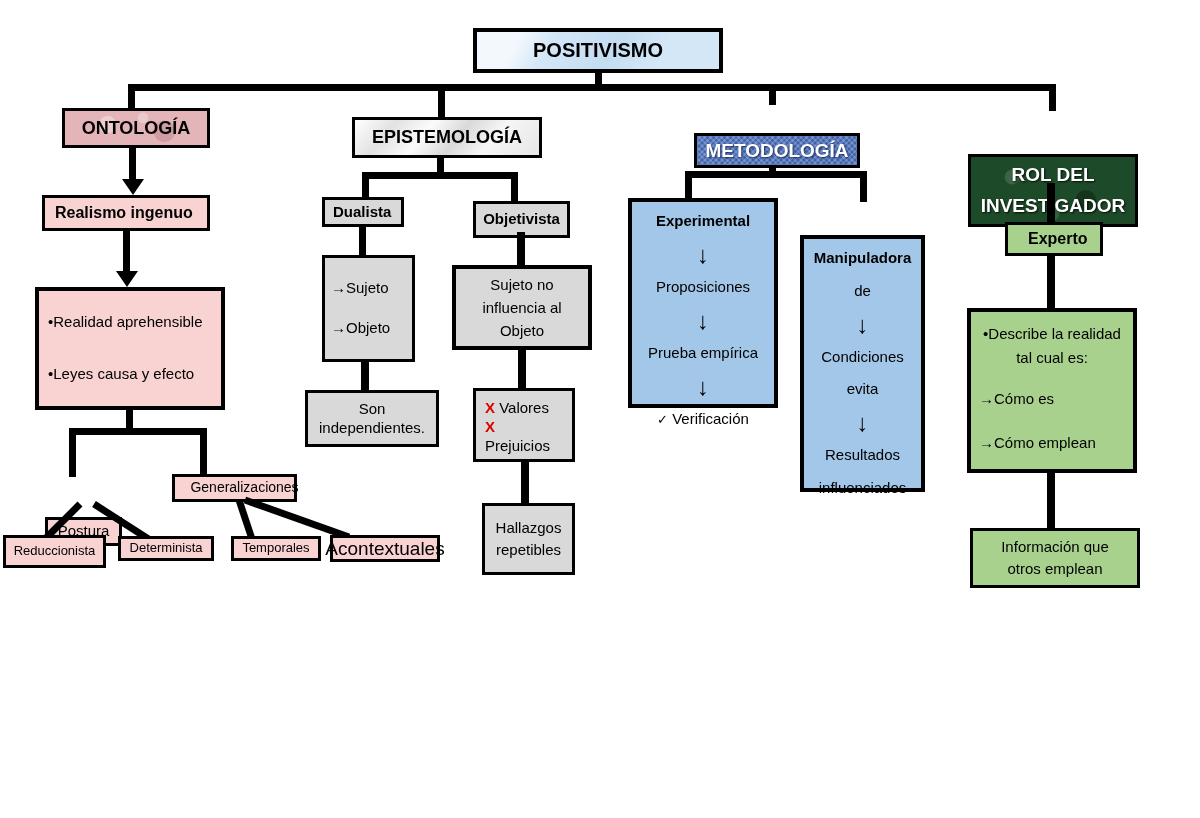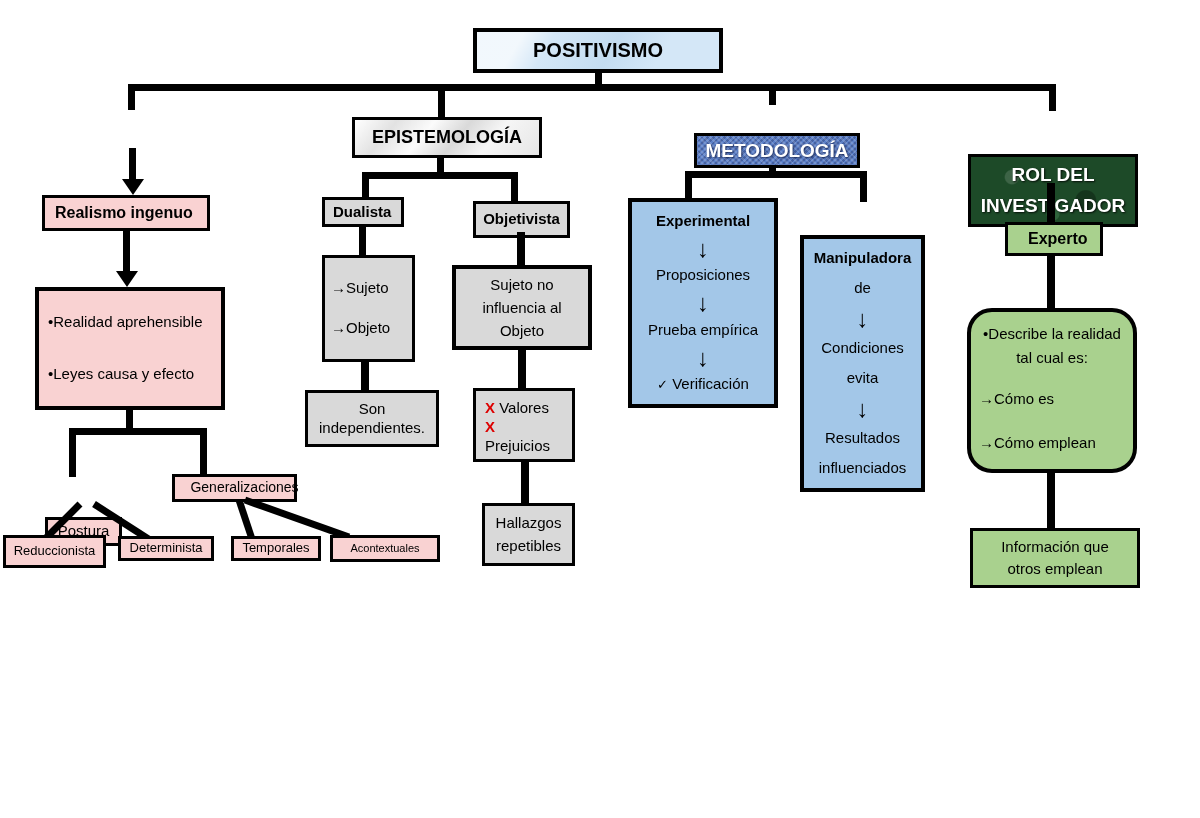--- a/index.html
+++ b/index.html
@@ -19,21 +19,21 @@
                      radial-gradient(circle at 55% 20%, rgba(255,255,255,.3) 0 6%, transparent 7%);}
   .pink{background:#f9d2d2;}
   .gray{background:#d9d9d9;}
   .marble{background:#f4f4f4;
     background-image:linear-gradient(130deg, #ffffff 0%, #e2e2e2 20%, #fbfbfb 38%, #d9d9d9 55%, #f6f6f6 72%, #e6e6e6 100%);}
   .lblue{background:#d4e7f7;
     background-image:linear-gradient(120deg, rgba(255,255,255,.7) 0 18%, transparent 30%, rgba(180,210,235,.5) 55%, transparent 75%);}
   .bluehdr{background:#5b7fc7;color:#fff;text-shadow:1px 1px 2px rgba(10,20,60,.75);
     background-image:repeating-linear-gradient(45deg, rgba(255,255,255,.16) 0 2px, transparent 2px 4px),
                      repeating-linear-gradient(-45deg, rgba(10,20,70,.28) 0 2px, transparent 2px 4px);}
-  .blue{background:#a3c7e8;}
+  .blue{background:#a3c7e8;gap:14px;}
   .greenhdr{background:#1d4a28;color:#fff;text-shadow:1px 1px 2px rgba(0,0,0,.8);
     background-image:radial-gradient(circle at 25% 30%, rgba(255,255,255,.14) 0 5%, transparent 6%),
                      radial-gradient(circle at 70% 65%, rgba(0,0,0,.3) 0 8%, transparent 9%),
                      radial-gradient(circle at 50% 85%, rgba(120,200,140,.2) 0 6%, transparent 7%);margin-top:44px;}
   .green{background:#a9d18e;}
   .arrowhead{position:absolute;width:0;height:0;
        border-left:11px solid transparent;border-right:11px solid transparent;
        border-top:16px solid #000;}
   .darr{font-weight:bold;font-size:24px;line-height:.8;}
   .rarr{font-weight:bold;}
@@ -50,20 +50,23 @@
   <div class="ln" style="left:128px;top:84px;width:928px;height:7px;"></div>
   <div class="ln" style="left:128px;top:84px;width:7px;height:26px;"></div>
   <div class="ln" style="left:438px;top:84px;width:7px;height:34px;"></div>
   <div class="ln" style="left:769px;top:84px;width:7px;height:21px;"></div>
   <div class="ln" style="left:1049px;top:84px;width:7px;height:27px;"></div>
 
   <div class="box b4 lblue bold" style="left:473px;top:28px;width:250px;height:45px;font-size:20px;">
     <span>POSITIVISMO</span>
   </div>
 
+  <div class="box pinkhdr bold" style="left:62px;top:108px;width:148px;height:40px;font-size:18px;">
+    <span>ONTOLOGÍA</span>
+  </div>
 
   <div class="ln" style="left:129px;top:148px;width:7px;height:32px;"></div>
   <div class="arrowhead" style="left:122px;top:179px;"></div>
 
   <div class="box pink bold left" style="left:42px;top:195px;width:168px;height:36px;font-size:16px;padding-left:10px;">
     <span>Realismo ingenuo</span>
   </div>
 
   <div class="ln" style="left:123px;top:231px;width:7px;height:41px;"></div>
   <div class="arrowhead" style="left:116px;top:271px;"></div>
@@ -94,21 +97,21 @@
 
   <div class="box pink" style="left:3px;top:535px;width:103px;height:33px;font-size:13px;">
     <span>Reduccionista</span>
   </div>
   <div class="box pink" style="left:118px;top:536px;width:96px;height:25px;font-size:13px;">
     <span>Determinista</span>
   </div>
   <div class="box pink" style="left:231px;top:536px;width:90px;height:25px;font-size:13px;">
     <span>Temporales</span>
   </div>
-  <div class="box pink" style="left:330px;top:535px;width:110px;height:27px;font-size:11px;">
+  <div class="box pink" style="left:330px;top:535px;width:110px;height:27px;font-size:19px;">
     <span>Acontextuales</span>
   </div>
 
   <div class="box marble bold" style="left:352px;top:117px;width:190px;height:41px;font-size:18px;">
     <span>EPISTEMOLOGÍA</span>
   </div>
 
   <div class="ln" style="left:437px;top:158px;width:7px;height:16px;"></div>
   <div class="ln" style="left:362px;top:172px;width:156px;height:7px;"></div>
   <div class="ln" style="left:362px;top:172px;width:7px;height:26px;"></div>
@@ -142,21 +145,21 @@
 
   <div class="ln" style="left:518px;top:350px;width:8px;height:38px;"></div>
 
   <div class="box gray col left" style="left:473px;top:388px;width:102px;height:74px;font-size:15px;padding:8px 9px;align-items:flex-start;justify-content:space-around;">
     <div><span class="xmark">X</span> <span>Valores</span></div>
     <div><span class="xmark">X</span> <span>Prejuicios</span></div>
   </div>
 
   <div class="ln" style="left:521px;top:462px;width:8px;height:41px;"></div>
 
-  <div class="box gray" style="left:482px;top:503px;width:93px;height:63px;font-size:15px;padding:0 4px;line-height:1.5;">
+  <div class="box gray" style="left:482px;top:503px;width:93px;height:72px;font-size:15px;padding:0 4px;line-height:1.5;">
     <span>Hallazgos repetibles</span>
   </div>
 
   <div class="box bluehdr bold" style="left:694px;top:133px;width:166px;height:35px;font-size:19px;">
     <span>METODOLOGÍA</span>
   </div>
 
   <div class="ln" style="left:769px;top:166px;width:7px;height:10px;"></div>
   <div class="ln" style="left:685px;top:171px;width:182px;height:7px;"></div>
   <div class="ln" style="left:685px;top:171px;width:7px;height:27px;"></div>
@@ -188,21 +191,21 @@
   </div>
 
   <div class="ln" style="left:1047px;top:183px;width:8px;height:39px;"></div>
 
   <div class="box green bold left" style="left:1005px;top:222px;width:98px;height:34px;font-size:16px;padding-left:20px;">
     <span>Experto</span>
   </div>
 
   <div class="ln" style="left:1047px;top:256px;width:8px;height:52px;"></div>
 
-  <div class="box b4 green col left" style="left:967px;top:308px;width:170px;height:165px;font-size:15px;padding:10px 8px;align-items:flex-start;border-radius:25px;">
+  <div class="box b4 green col left" style="left:967px;top:308px;width:170px;height:165px;font-size:15px;padding:10px 8px;align-items:flex-start;">
     <div style="width:100%;text-align:center;line-height:1.6;">
       <span>•</span><span>Describe la realidad</span><br>
       <span>tal cual es:</span>
     </div>
     <div style="margin-top:20px;"><span class="rarr">→</span><span>Cómo es</span></div>
     <div style="margin-top:25px;"><span class="rarr">→</span><span>Cómo emplean</span></div>
   </div>
 
   <div class="ln" style="left:1047px;top:473px;width:8px;height:55px;"></div>
 

